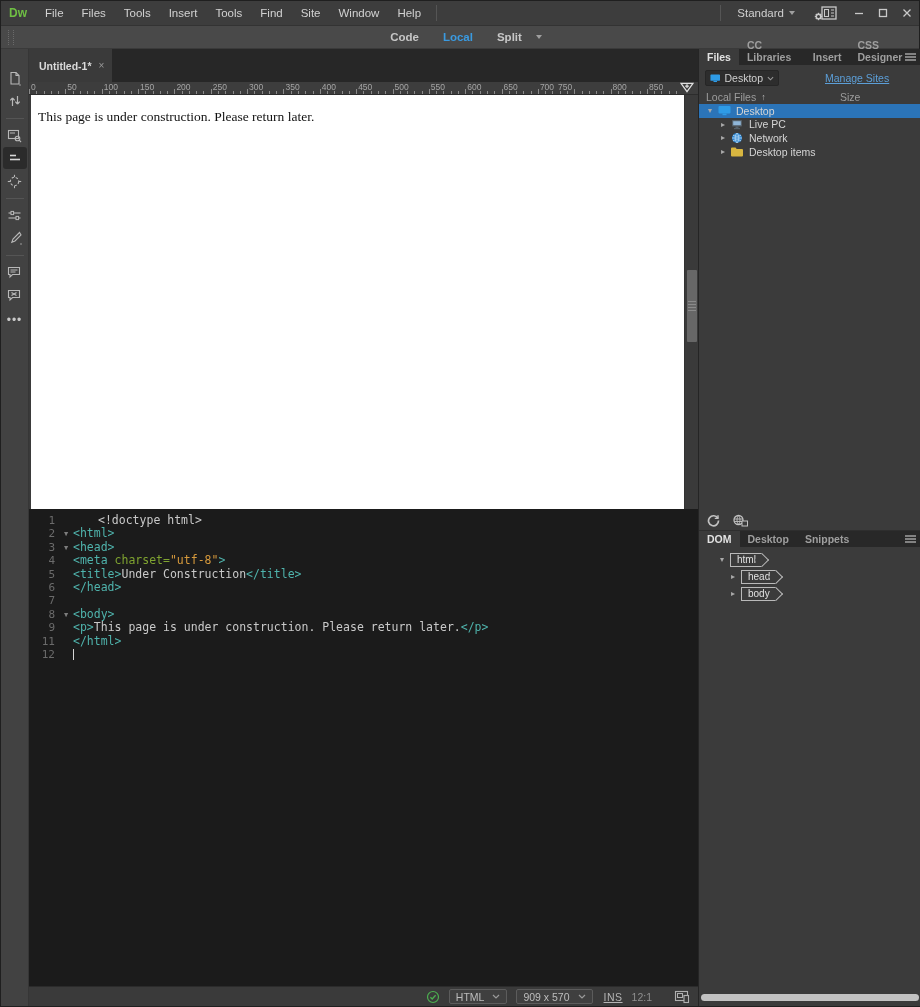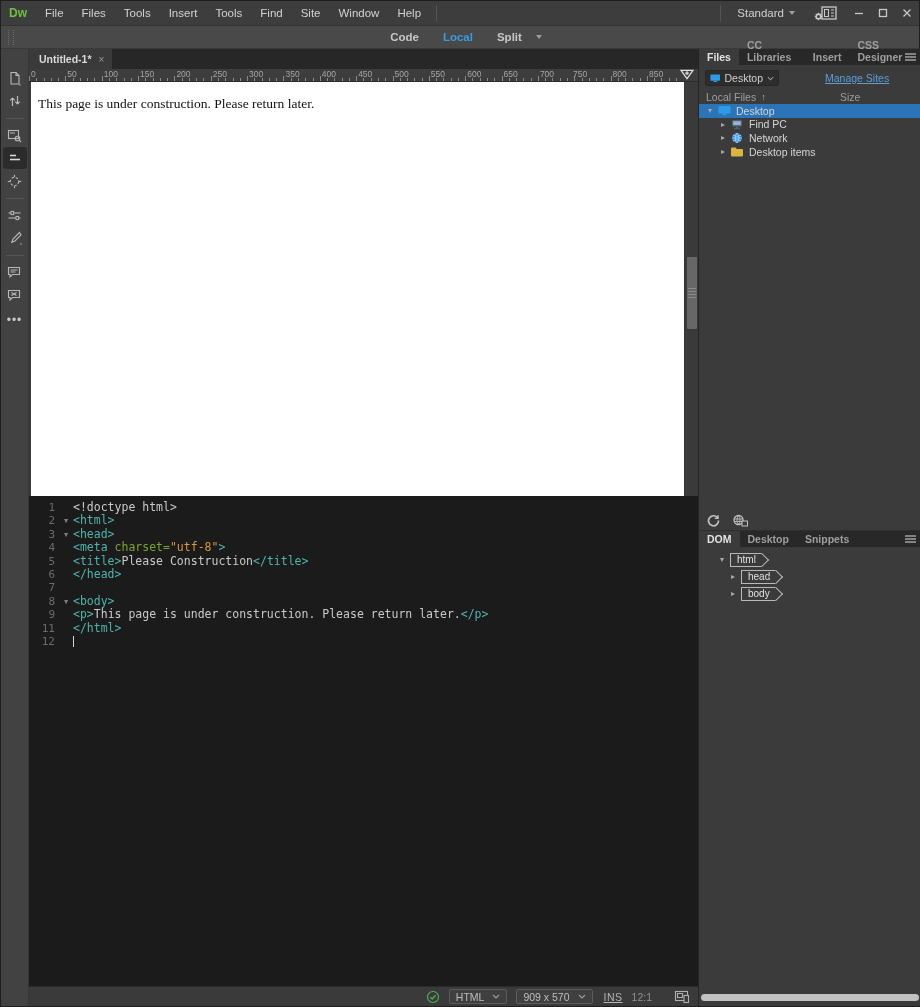--- a/index.html
+++ b/index.html
@@ -29,21 +29,21 @@
   
   .left-rail { position:absolute; left:0; top:48px; width:28px; bottom:0; background:#424242; border-right:1px solid #363636; }
   .rail-icons { display:flex; flex-direction:column; align-items:center; padding-top:18px; }
   .rail-btn { width:24px; height:22px; display:flex; align-items:center; justify-content:center; margin-bottom:1px; border-radius:3px; }
   .rail-btn.active { background:#2b2b2b; }
   .rail-sep { width:18px; height:1px; background:#555; margin:5px 0; }
   .rail-more { color:#c9c9c9; font-size:12px; letter-spacing:1px; margin-top:6px; }
 
   
   .doc-area { position:absolute; left:28px; top:48px; width:669px; bottom:0; display:flex; flex-direction:column; background:#1b1b1b; }
-  .tab-bar { height:20px; background:#272727; display:flex; flex:none; }
+  .tab-bar { height:33px; background:#272727; display:flex; flex:none; }
   .doc-tab { background:#3a3a3a; padding:0 8px 0 10px; display:flex; align-items:center; gap:7px; }
   .doc-tab-label { font-size:10.5px; font-weight:bold; color:#dadada; }
   .tab-close { color:#9a9a9a; font-size:10px; cursor:default; }
 
   .mq-bar { height:31px; background:#3d3d3d; flex:none; display:flex; align-items:center; justify-content:center; gap:5px; color:#9b9b9b; font-size:11px; }
   .ruler { height:13px; background:#3d3d3d; flex:none; position:relative; border-bottom:1px solid #2c2c2c; overflow:hidden; }
   .ruler-tick { position:absolute; bottom:0; width:1px; background:#8b8b8b; }
   .ruler-label { position:absolute; top:0px; font-size:8.5px; color:#a5a5a5; }
   .ruler-mq-icon { position:absolute; right:4px; top:0px; }
 
@@ -55,21 +55,21 @@
   .v-scroll-thumb i { display:block; width:8px; height:1px; background:#8a8a8a; }
 
   .code-view { flex:1; background:#1b1b1b; padding-top:5px; font-family:"DejaVu Sans Mono", monospace; font-size:11.5px; overflow:hidden; }
   .code-line { height:13.4px; line-height:13.4px; white-space:pre; display:flex; }
   .gutter { width:30px; flex:none; text-align:right; color:#6b6b6b; padding-right:4px; font-size:11px; }
   .fold { width:14px; flex:none; color:#7d7d7d; font-size:7px; line-height:14px; text-align:center; }
   .code-text { flex:1; }
   .c-tag { color:#4fb3ac; }
   .c-attr { color:#7fa330; }
   .c-val { color:#d79a3c; }
-  .c-plain { color:#c9c9c9; }
+  .c-plain { color:#c9c9c9;margin-left:25px; }
   .c-text { color:#c9c9c9; }
   .caret { display:inline-block; width:1px; height:11px; background:#d5d5d5; vertical-align:middle; }
 
   .status-bar { height:20px; flex:none; background:#3a3a3a; border-top:1px solid #2b2b2b; display:flex; align-items:center; justify-content:flex-end; padding-right:7px; color:#9d9d9d; }
   .sb-select { display:flex; align-items:center; gap:8px; background:#3f3f3f; border:1px solid #5c5c5c; border-radius:2px; height:15px; padding:0 6px; margin-left:9px; font-size:10.5px; color:#bdbdbd; }
   .sb-ins { margin-left:11px; text-decoration:underline; color:#b5b5b5; font-size:10.5px; letter-spacing:0.5px; }
   .sb-pos { margin-left:9px; font-size:10.5px; color:#8f8f8f; }
   .sb-icon { margin-left:22px; }
 
   
@@ -348,21 +348,21 @@
         <div class="ruler-tick" style="left: 487.09px; height: 3px;"></div>
         <div class="ruler-tick" style="left: 494.36px; height: 3px;"></div>
         <div class="ruler-tick" style="left: 501.63px; height: 3px;"></div>
         <div class="ruler-tick" style="left: 508.9px; height: 5px;"></div>
         <div class="ruler-label" style="left: 510.9px;">700</div>
         <div class="ruler-tick" style="left: 516.17px; height: 3px;"></div>
         <div class="ruler-tick" style="left: 523.44px; height: 3px;"></div>
         <div class="ruler-tick" style="left: 530.71px; height: 3px;"></div>
         <div class="ruler-tick" style="left: 537.98px; height: 3px;"></div>
         <div class="ruler-tick" style="left: 545.25px; height: 5px;"></div>
-        <div class="ruler-label" style="left: 544px;">750</div>
+        <div class="ruler-label" style="left: 529px;">750</div>
         <div class="ruler-tick" style="left: 552.52px; height: 3px;"></div>
         <div class="ruler-tick" style="left: 559.79px; height: 3px;"></div>
         <div class="ruler-tick" style="left: 567.06px; height: 3px;"></div>
         <div class="ruler-tick" style="left: 574.33px; height: 3px;"></div>
         <div class="ruler-tick" style="left: 581.6px; height: 5px;"></div>
         <div class="ruler-label" style="left: 583.6px;">800</div>
         <div class="ruler-tick" style="left: 588.87px; height: 3px;"></div>
         <div class="ruler-tick" style="left: 596.14px; height: 3px;"></div>
         <div class="ruler-tick" style="left: 603.41px; height: 3px;"></div>
         <div class="ruler-tick" style="left: 610.68px; height: 3px;"></div>
@@ -386,21 +386,21 @@
             <i></i>
         </div>
       </div>
     </div>
 
     <div class="code-view" id="code-view">
         <div class="code-line"><span class="gutter">1</span><span class="fold"></span><span class="code-text"><span class="c-plain">&lt;!doctype html&gt;</span></span></div>
         <div class="code-line"><span class="gutter">2</span><span class="fold">▼</span><span class="code-text"><span class="c-tag">&lt;html&gt;</span></span></div>
         <div class="code-line"><span class="gutter">3</span><span class="fold">▼</span><span class="code-text"><span class="c-tag">&lt;head&gt;</span></span></div>
         <div class="code-line"><span class="gutter">4</span><span class="fold"></span><span class="code-text"><span class="c-tag">&lt;meta </span><span class="c-attr">charset=</span><span class="c-val">"utf-8"</span><span class="c-tag">&gt;</span></span></div>
-        <div class="code-line"><span class="gutter">5</span><span class="fold"></span><span class="code-text"><span class="c-tag">&lt;title&gt;</span><span class="c-text">Please Construction</span><span class="c-tag">&lt;/title&gt;</span></span></div>
+        <div class="code-line"><span class="gutter">5</span><span class="fold"></span><span class="code-text"><span class="c-tag">&lt;title&gt;</span><span class="c-text">Under Construction</span><span class="c-tag">&lt;/title&gt;</span></span></div>
         <div class="code-line"><span class="gutter">6</span><span class="fold"></span><span class="code-text"><span class="c-tag">&lt;/head&gt;</span></span></div>
         <div class="code-line"><span class="gutter">7</span><span class="fold"></span><span class="code-text"></span></div>
         <div class="code-line"><span class="gutter">8</span><span class="fold">▼</span><span class="code-text"><span class="c-tag">&lt;body&gt;</span></span></div>
         <div class="code-line"><span class="gutter">9</span><span class="fold"></span><span class="code-text"><span class="c-tag">&lt;p&gt;</span><span class="c-text">This page is under construction. Please return later.</span><span class="c-tag">&lt;/p&gt;</span></span></div>
         <div class="code-line"><span class="gutter">11</span><span class="fold"></span><span class="code-text"><span class="c-tag">&lt;/html&gt;</span></span></div>
         <div class="code-line"><span class="gutter">12</span><span class="fold"></span><span class="code-text"><span class="caret"></span></span></div>
       </div>
 
     <div class="status-bar">
       <svg width="14" height="14" viewBox="0 0 14 14">
@@ -476,21 +476,21 @@
           <div class="file-row" style="padding-left: 19px;">
             <span class="tw">▸</span>
             <span class="row-icon">
               <svg width="13" height="11" viewBox="0 0 13 11">
                 <rect x="1" y="1" width="10" height="6.5" rx="0.8" fill="#556069"></rect>
                 <rect x="2.2" y="2.2" width="7.6" height="4" fill="#8fb6d9"></rect>
                 <rect x="4.5" y="7.5" width="3" height="1.5" fill="#556069"></rect>
                 <rect x="3" y="9" width="6" height="1.2" fill="#556069"></rect>
               </svg>
             </span>
-            <span>Find PC</span>
+            <span>Live PC</span>
           </div>
           <div class="file-row" style="padding-left: 19px;">
             <span class="tw">▸</span>
             <span class="row-icon">
               <svg width="12" height="12" viewBox="0 0 12 12">
                 <circle cx="6" cy="6" r="5" fill="#2f86d1"></circle>
                 <path d="M1 6 h10 M6 1 c-2.4 2.8 -2.4 7.2 0 10 M6 1 c2.4 2.8 2.4 7.2 0 10 M2 3.2 c2.4 1.4 5.6 1.4 8 0 M2 8.8 c2.4 -1.4 5.6 -1.4 8 0" fill="none" stroke="#bcdcf5" stroke-width="0.8"></path>
               </svg>
             </span>
             <span>Network</span>

